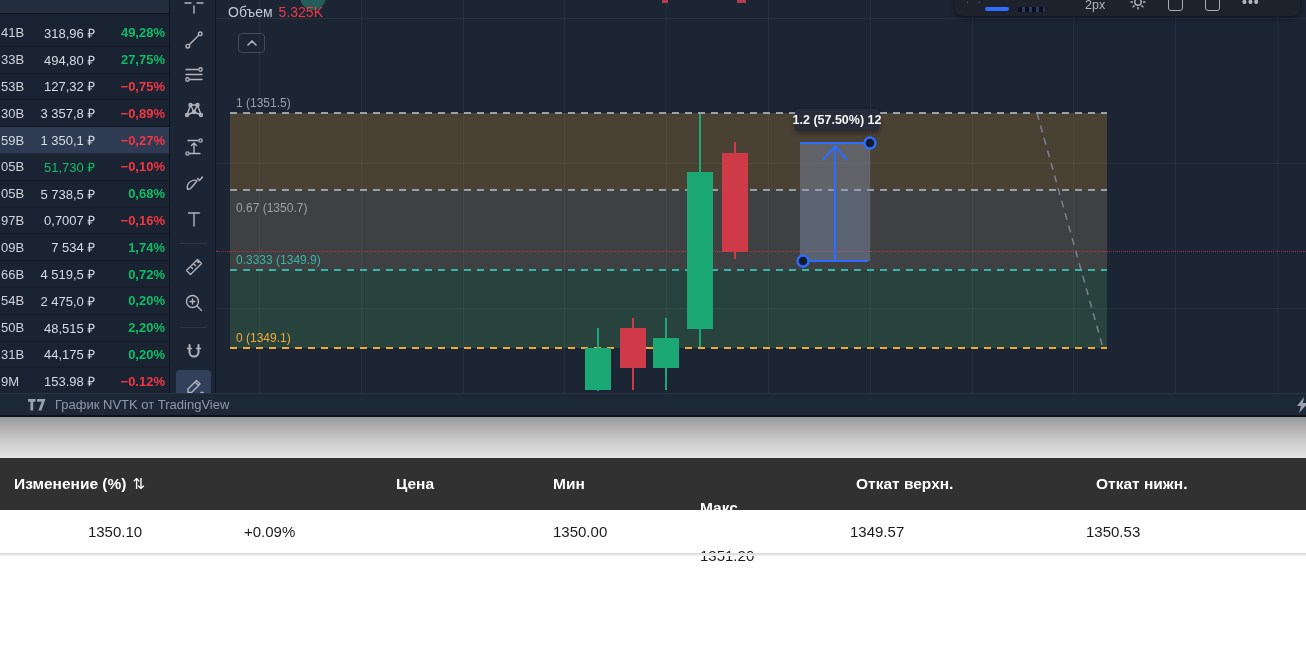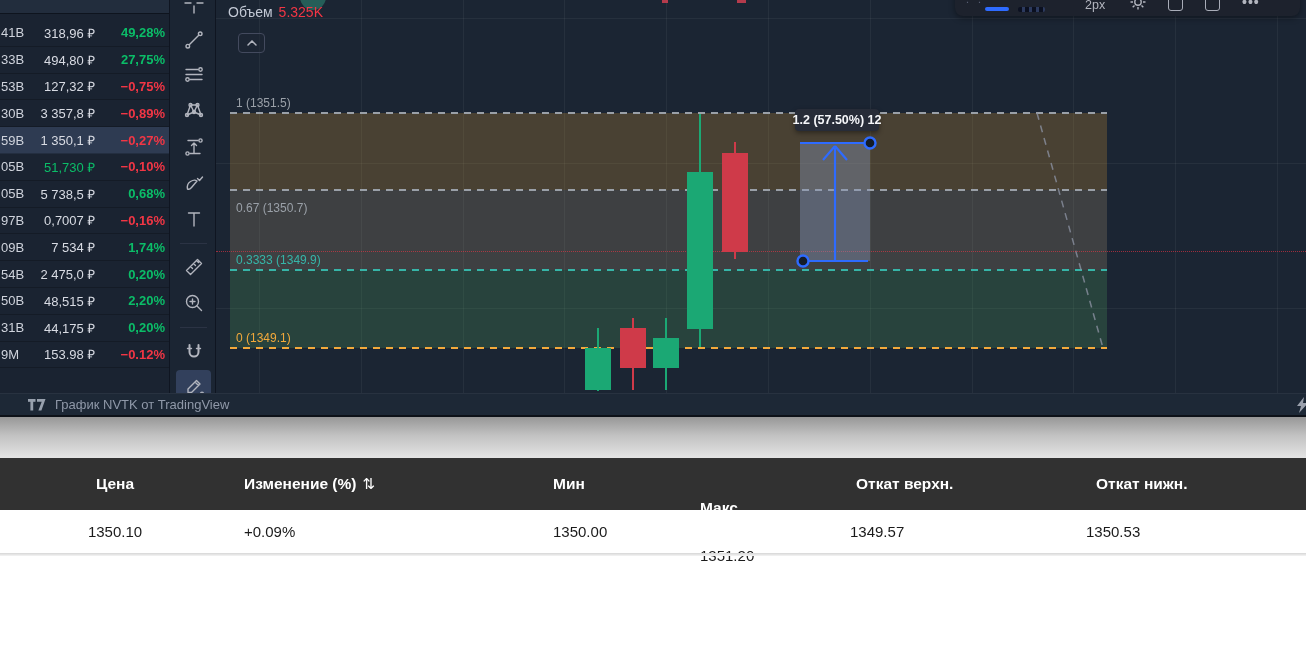--- a/index.html
+++ b/index.html
@@ -139,20 +139,25 @@
           </div>
           <div class="wl-row">
             <span class="wl-cap">97B</span>
             <span class="wl-price neutral">0,7007 ₽</span>
             <span class="wl-chg down">−0,16%</span>
           </div>
           <div class="wl-row">
             <span class="wl-cap">09B</span>
             <span class="wl-price neutral">7 534 ₽</span>
             <span class="wl-chg up">1,74%</span>
+          </div>
+          <div class="wl-row">
+            <span class="wl-cap">66B</span>
+            <span class="wl-price neutral">4 519,5 ₽</span>
+            <span class="wl-chg up">0,72%</span>
           </div>
           <div class="wl-row">
             <span class="wl-cap">54B</span>
             <span class="wl-price neutral">2 475,0 ₽</span>
             <span class="wl-chg up">0,20%</span>
           </div>
           <div class="wl-row">
             <span class="wl-cap">50B</span>
             <span class="wl-price neutral">48,515 ₽</span>
             <span class="wl-chg up">2,20%</span>
@@ -359,22 +364,22 @@
       <svg class="attr-bolt" width="12" height="16" viewBox="0 0 12 16">
         <polygon points="7,0 0,9 4,9 2,16 11,6 6,6" fill="#9aa0ac"></polygon>
       </svg>
     </div>
     <div class="widget-edge"></div>
   </div>
 
   <div class="gray-band"></div>
 
   <div class="tbl-head" id="thead">
+      <div class="cell c2">Изменение (%)<span class="sort-ic">⇅</span></div>
       <div class="cell c1">Цена</div>
-      <div class="cell c2">Изменение (%)<span class="sort-ic">⇅</span></div>
       <div class="cell c3">Мин</div>
       <div class="cell c4">Макс</div>
       <div class="cell c6">Откат верхн.</div>
       <div class="cell c5">Откат нижн.</div>
     </div>
   <div class="tbl-row" id="trow">
       <div class="cell c1">1350.10</div>
       <div class="cell c2">+0.09%</div>
       <div class="cell c3">1350.00</div>
       <div class="cell c4">1351.20</div>

